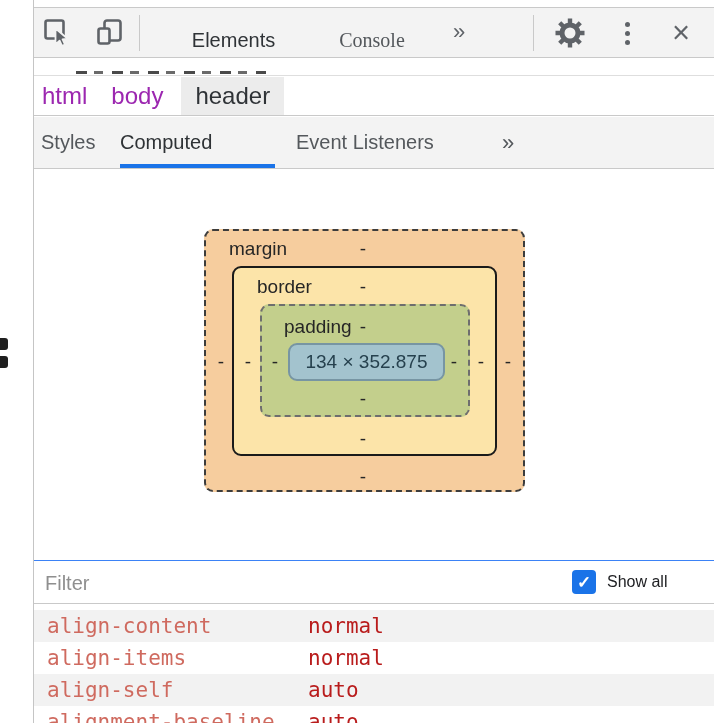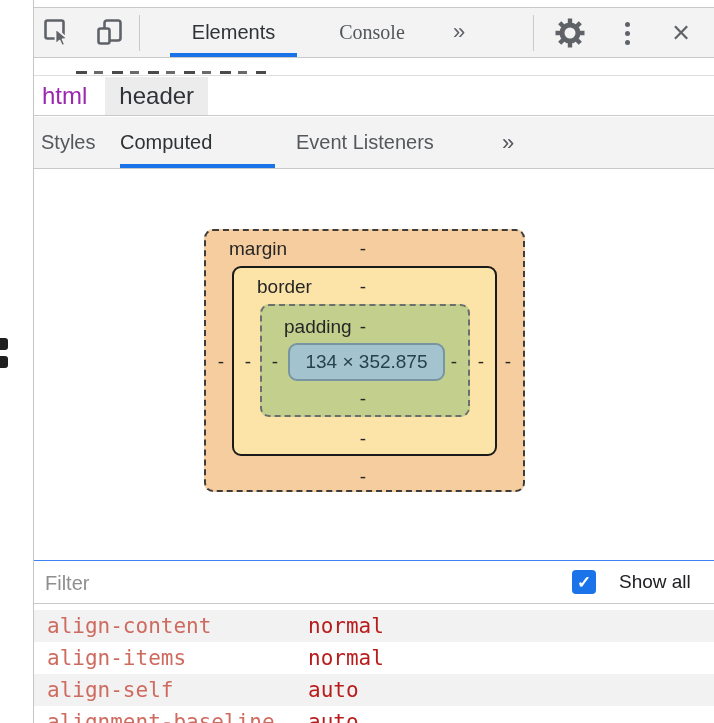--- a/index.html
+++ b/index.html
@@ -14,21 +14,21 @@
   .glyph-bar { position:absolute; left:0; width:8px; height:12px; background:#1f1f1f; border-radius:0 3px 3px 0; }
   .panel-vborder { position:absolute; left:33px; top:0; width:1px; height:723px; background:#c5c5c5; }
 
   
   .top-strip { position:absolute; left:34px; top:0; right:0; height:8px; background:#fff; border-bottom:1px solid #c9c9c9; }
 
   
   .toolbar { position:absolute; left:34px; top:8px; right:0; height:50px; background:#f3f3f3; border-bottom:1px solid #c9c9c9; }
   .tb-icon { position:absolute; top:9px; width:30px; height:30px; display:flex; align-items:center; justify-content:center; }
   .tb-divider { position:absolute; top:7px; width:1px; height:36px; background:#c9c9c9; }
-  .main-tab { position:absolute; top:0; height:49px; line-height:49px; text-align:center; font-size:20px; color:#53575b; cursor:default; }
+  .main-tab { position:absolute; top:8px; height:49px; line-height:49px; text-align:center; font-size:20px; color:#53575b; cursor:default; }
   .main-tab.active { color:#2f3337; }
   .main-tab.active::after { content:""; position:absolute; left:0; right:0; bottom:0; height:4px; background:#1a73e8; }
   .overflow-chevron { position:absolute; top:0; height:49px; line-height:47px; font-size:22px; color:#5f6368; text-align:center; }
   .dots-icon { position:absolute; top:8px; width:14px; height:34px; display:flex; flex-direction:column; align-items:center; justify-content:center; gap:4px; }
   .dots-icon i { width:5px; height:5px; border-radius:50%; background:#5f6368; }
   .close-x { position:absolute; top:7px; width:34px; height:36px; font-size:31px; color:#5f6368; text-align:center; line-height:36px; }
 
   
   .dom-sliver { position:absolute; left:34px; top:59px; right:0; height:17px; background:#fff; border-bottom:1px solid #dedede; }
   .dom-marks { position:absolute; left:42px; top:12px; width:190px; height:3px;
@@ -56,21 +56,21 @@
   .bm-label { position:absolute; font-size:19px; color:#262626; height:22px; line-height:22px; }
   .bm-dash  { position:absolute; font-size:19px; color:#262626; height:22px; line-height:22px; width:20px; text-align:center; transform:translateX(-50%); cursor:default; }
 
   
   .filter-bar { position:absolute; left:34px; top:560px; right:0; height:44px; background:#fff; border-top:1px solid #3b82f6; border-bottom:1px solid #c9c9c9; }
   .filter-input { position:absolute; left:11px; top:8px; width:280px; height:28px; border:none; outline:none; font-size:20px; font-family:"Liberation Sans",sans-serif; color:#333; background:transparent; }
   .filter-input::placeholder { color:#8f8f8f; opacity:1; }
   .showall-group { position:absolute; left:538px; top:9px; display:flex; align-items:center; gap:11px; }
   .checkbox { width:24px; height:24px; border-radius:4px; background:#1a73e8; display:flex; align-items:center; justify-content:center; }
   .checkbox .check { color:#fff; font-size:17px; font-weight:bold; line-height:1; }
-  .showall-label { font-size:19px; color:#202124;margin-left:12px; }
+  .showall-label { font-size:16px; color:#202124; }
 
   
   .props { position:absolute; left:34px; top:604px; right:0; bottom:0; background:#fff; font-family:"DejaVu Sans Mono",monospace; font-size:21px; padding-top:6px; }
   .prop-row { position:relative; height:32px; display:flex; align-items:center; }
   .prop-row.alt { background:#f2f2f2; }
   .prop-name { padding-left:13px; color:#cf6a5f; }
   .prop-value { position:absolute; left:274px; color:#b91c1c; }
 </style>
 </head>
 <body>
@@ -126,20 +126,21 @@
     </div>
     <div class="close-x" style="left:630px;">×</div>
   </div>
 
   <div class="dom-sliver">
     <div class="dom-marks"></div>
   </div>
 
   <div class="crumbs">
     <div class="crumb">html</div>
+    <div class="crumb">body</div>
     <div class="crumb selected">header</div>
   </div>
 
   <div class="subtabs">
     <div class="subtab" style="left:7px;">Styles</div>
     <div class="subtab active" style="left:86px; width:155px;">Computed</div>
     <div class="subtab" style="left:262px;">Event Listeners</div>
     <div class="subtab" style="left:462px; width:24px; text-align:center; font-size:22px;">»</div>
   </div>
 

